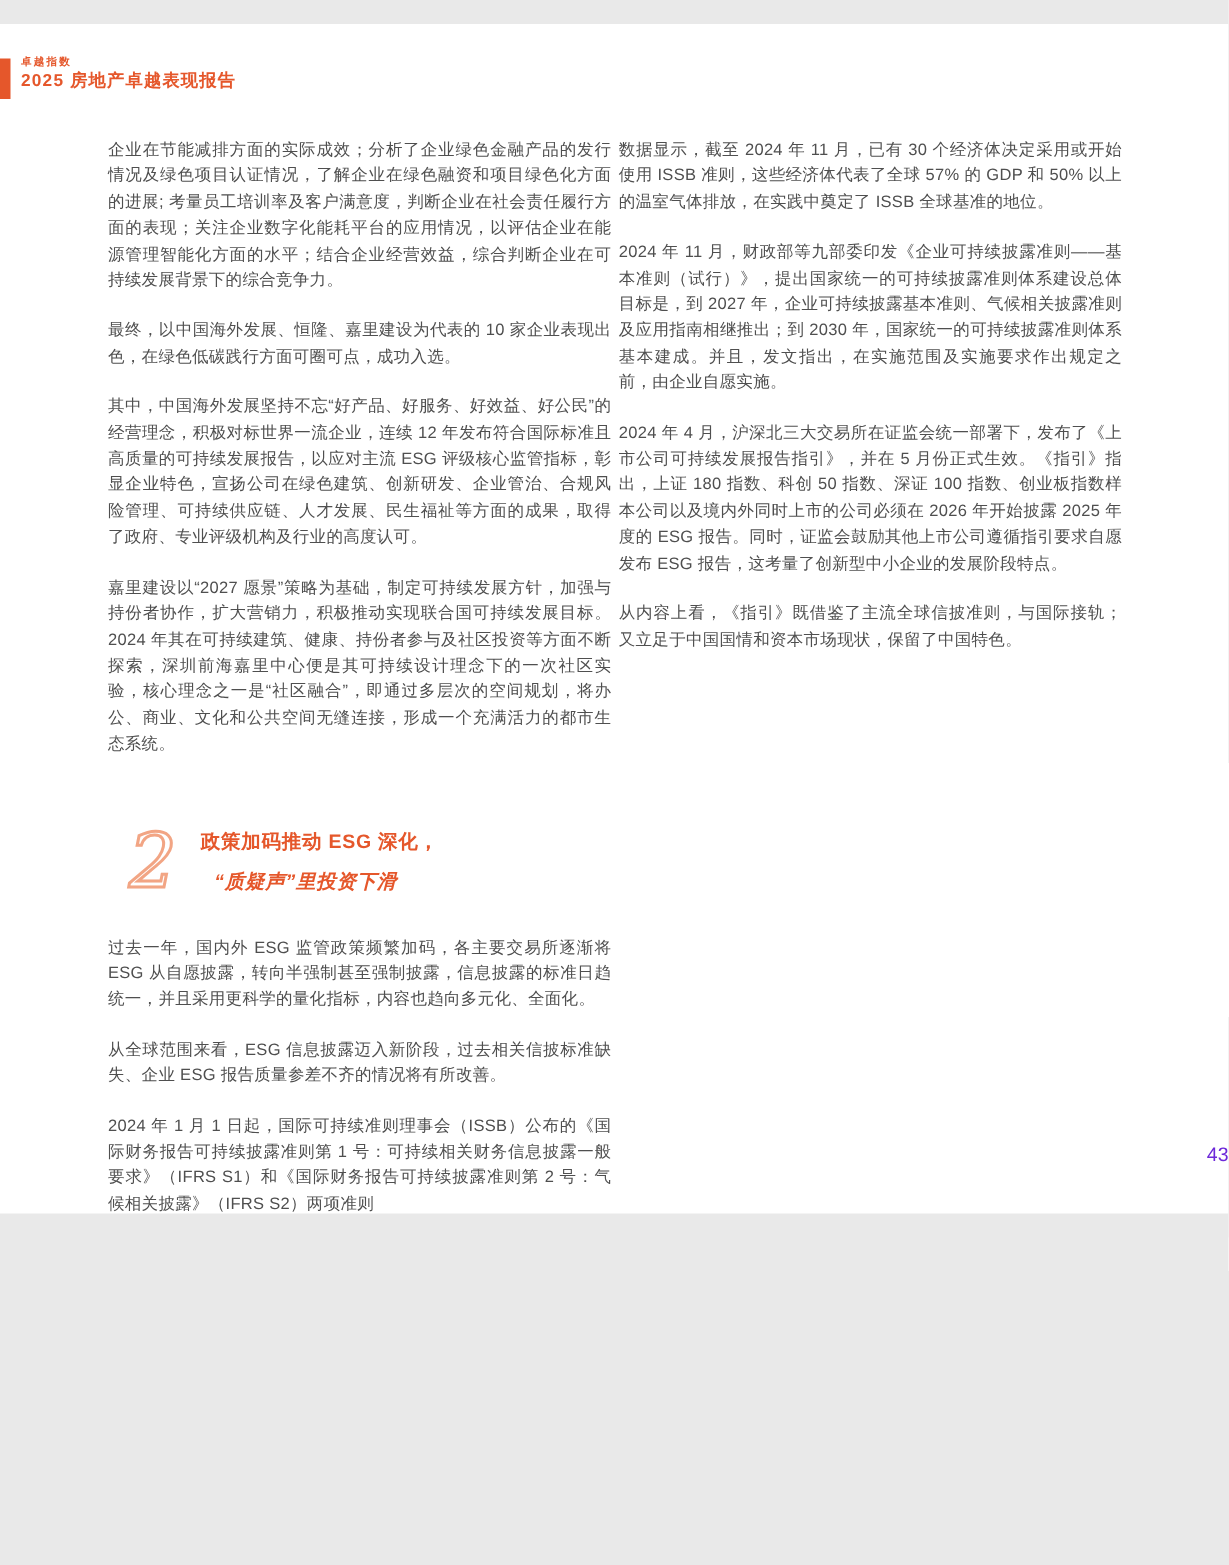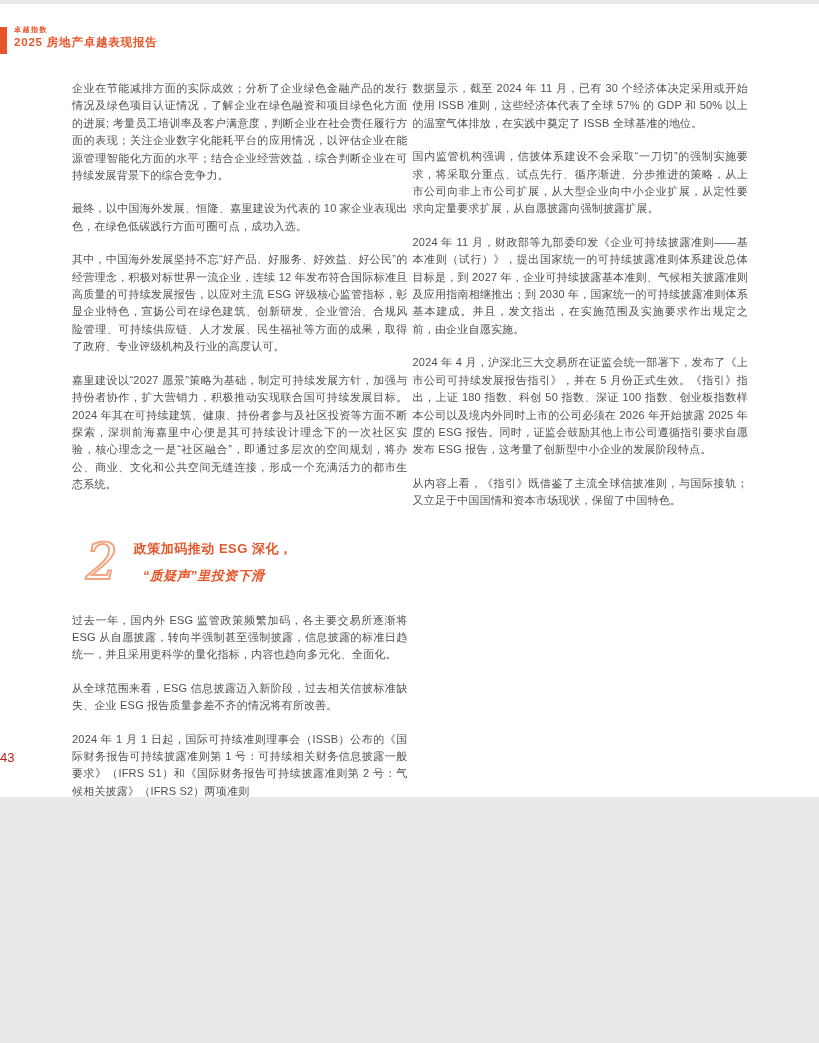--- a/index.html
+++ b/index.html
@@ -1,20 +1,20 @@
 <!DOCTYPE html>
 <html><head>
 <meta charset="utf-8">
 <style>
   html, body { margin: 0; padding: 0; background: #e9e9e9; }
   .page {
     position: relative;
     width: 819px;
     height: 793px;
-    margin: 4px auto;
+    margin: 16px auto;
     background: #ffffff;
     font-family: "Liberation Sans", "DejaVu Sans", sans-serif;
     overflow: hidden;
     box-sizing: border-box;
   }
   
   .header { position: absolute; top: 0; left: 0; right: 0; height: 60px; }
   .accent-bar {
     position: absolute; left: 0; top: 23px;
     width: 7px; height: 27px;
@@ -64,22 +64,22 @@
     color: #e5572b;
     font-size: 13px;
     font-weight: bold;
     line-height: 27px;
     letter-spacing: 0.5px;
   }
   .section-title .line2 { padding-left: 9px; font-style: italic; }
   
   .page-number {
     position: absolute; bottom: 32px; left: 0; right: 0;
-    text-align: left;
-    font-size: 13px; color: #b91c1c;
+    text-align: right;
+    font-size: 13px; color: #6d28d9;
   }
 </style>
 </head>
 <body>
 
 <div class="page">
 
   <div class="header">
     <div class="accent-bar"></div>
     <div class="brand">
@@ -104,21 +104,20 @@
         </div>
       </div>
 
       <p>过去一年，国内外 ESG 监管政策频繁加码，各主要交易所逐渐将 ESG 从自愿披露，转向半强制甚至强制披露，信息披露的标准日趋统一，并且采用更科学的量化指标，内容也趋向多元化、全面化。</p>
       <p>从全球范围来看，ESG 信息披露迈入新阶段，过去相关信披标准缺失、企业 ESG 报告质量参差不齐的情况将有所改善。</p>
       <p>2024 年 1 月 1 日起，国际可持续准则理事会（ISSB）公布的《国际财务报告可持续披露准则第 1 号：可持续相关财务信息披露一般要求》（IFRS S1）和《国际财务报告可持续披露准则第 2 号：气候相关披露》（IFRS S2）两项准则</p>
     </section>
 
     <section class="col">
       <p>数据显示，截至 2024 年 11 月，已有 30 个经济体决定采用或开始使用 ISSB 准则，这些经济体代表了全球 57% 的 GDP 和 50% 以上的温室气体排放，在实践中奠定了 ISSB 全球基准的地位。</p>
-      <p>国内监管机构强调，信披体系建设不会采取“一刀切”的强制实施要求，将采取分重点、试点先行、循序渐进、分步推进的策略，从上市公司向非上市公司扩展，从大型企业向中小企业扩展，从定性要求向定量要求扩展，从自愿披露向强制披露扩展。</p>
       <p>2024 年 11 月，财政部等九部委印发《企业可持续披露准则——基本准则（试行）》，提出国家统一的可持续披露准则体系建设总体目标是，到 2027 年，企业可持续披露基本准则、气候相关披露准则及应用指南相继推出；到 2030 年，国家统一的可持续披露准则体系基本建成。并且，发文指出，在实施范围及实施要求作出规定之前，由企业自愿实施。</p>
       <p>2024 年 4 月，沪深北三大交易所在证监会统一部署下，发布了《上市公司可持续发展报告指引》，并在 5 月份正式生效。《指引》指出，上证 180 指数、科创 50 指数、深证 100 指数、创业板指数样本公司以及境内外同时上市的公司必须在 2026 年开始披露 2025 年度的 ESG 报告。同时，证监会鼓励其他上市公司遵循指引要求自愿发布 ESG 报告，这考量了创新型中小企业的发展阶段特点。</p>
       <p>从内容上看，《指引》既借鉴了主流全球信披准则，与国际接轨；又立足于中国国情和资本市场现状，保留了中国特色。</p>
     </section>
 
   </div>
 
   <div class="page-number">43</div>
 
 </div>

